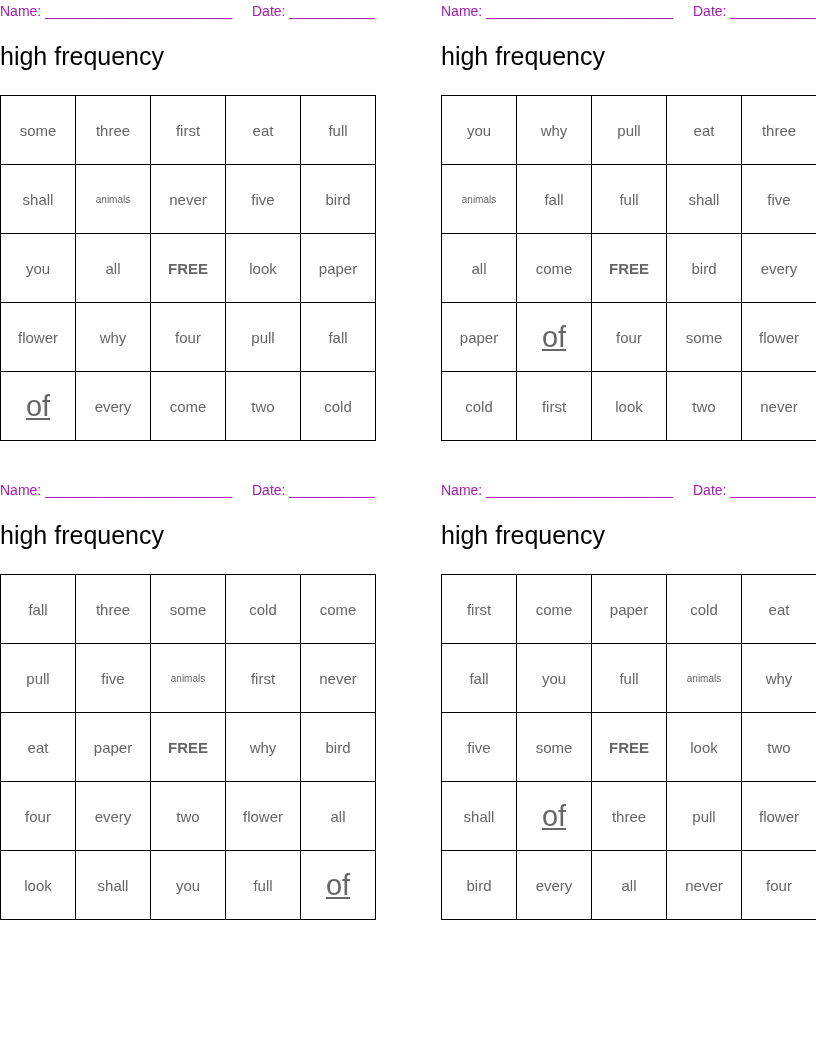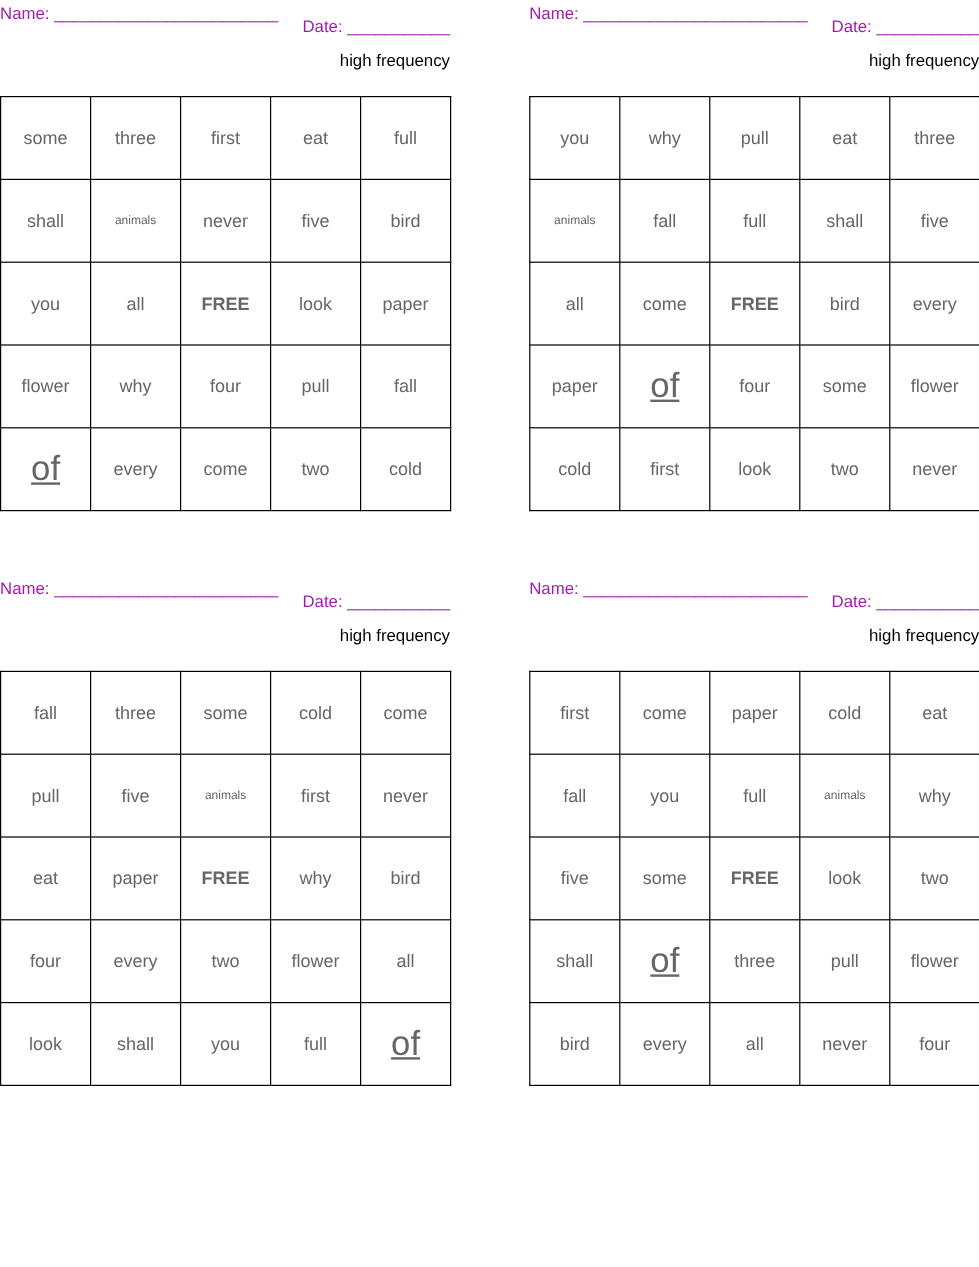--- a/index.html
+++ b/index.html
@@ -2,24 +2,24 @@
 <html><head>
 <meta charset="utf-8">
 <style>
   html, body { margin: 0; padding: 0; background: #ffffff; }
   body { width: 816px; height: 1056px; position: relative; overflow: hidden;
          font-family: "Liberation Sans", sans-serif; }
   .card { position: absolute; width: 375px; }
   .meta { position: absolute; top: 0; left: 0; width: 375px; height: 20px;
           font-size: 14px; color: #a21caf; }
   .meta .name { position: absolute; left: 0; top: 3px; white-space: nowrap; }
-  .meta .date { position: absolute; right: 0; top: 3px; white-space: nowrap; margin-top: 11px; }
-  .title { position: absolute; top: 42px; left: 0; width: 375px; text-align: right;
-           font-size: 14px; color: #000000; }
-  .grid { position: absolute; top: 80px; left: 0; border-collapse: collapse;
+  .meta .date { position: absolute; right: 0; top: 3px; white-space: nowrap; }
+  .title { position: absolute; top: 42px; left: 0; width: 375px; text-align: left;
+           font-size: 25px; color: #000000; }
+  .grid { position: absolute; top: 95px; left: 0; border-collapse: collapse;
           table-layout: fixed; width: 375px; }
   .grid td { border: 1.3px solid #000000; width: 74px; height: 68px; text-align: center;
              vertical-align: middle; color: #666666; font-size: 15px; padding: 0; }
   .grid td.small { font-size: 10px; }
   .grid td.big { font-size: 29px; text-decoration: underline; }
   .grid td.free { font-weight: bold; font-size: 15px; }
 </style>
 </head>
 <body>
 

